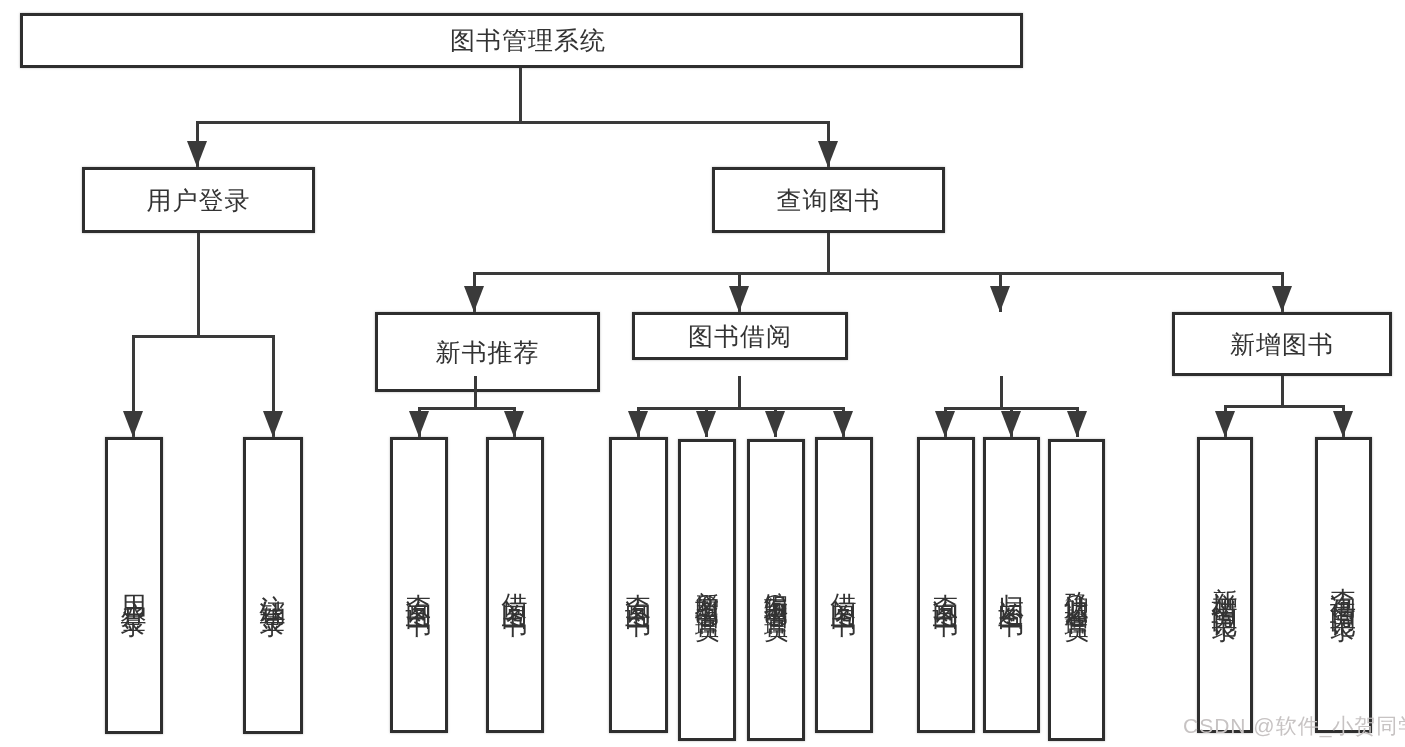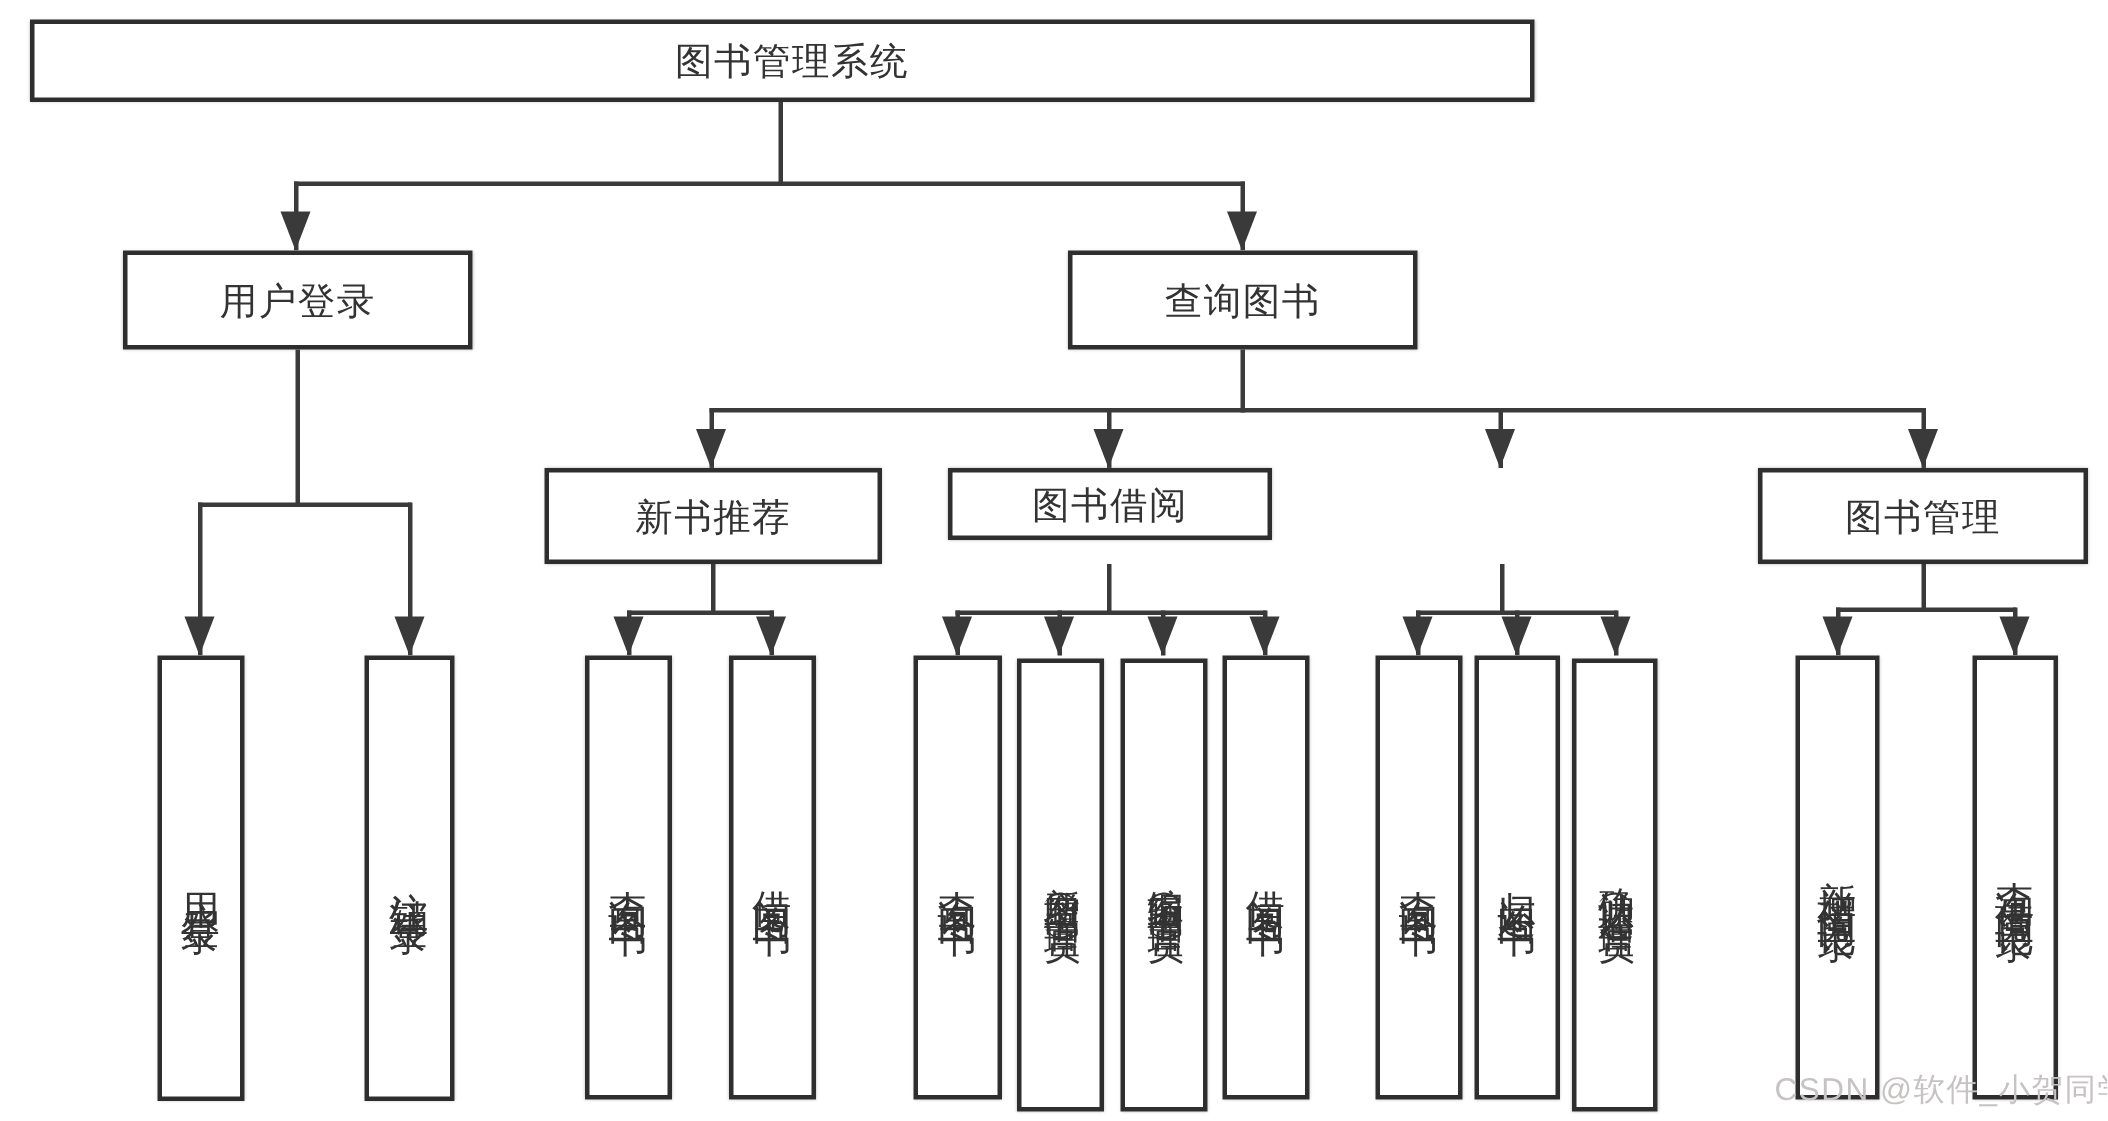--- a/index.html
+++ b/index.html
@@ -73,28 +73,28 @@
   <div class="hline" style="left:473px;top:272px;width:811px"></div>
   <div class="vline" style="left:473px;top:272px;height:40px"></div>
   <div class="arrow" style="left:464px;top:286px"></div>
   <div class="vline" style="left:738px;top:272px;height:40px"></div>
   <div class="arrow" style="left:729px;top:286px"></div>
   <div class="vline" style="left:999px;top:272px;height:40px"></div>
   <div class="arrow" style="left:990px;top:286px"></div>
   <div class="vline" style="left:1281px;top:272px;height:40px"></div>
   <div class="arrow" style="left:1272px;top:286px"></div>
 
-  <div class="hbox" style="left:363px;top:312px;width:225px;height:64px">
+  <div class="hbox" style="left:375px;top:312px;width:225px;height:80px">
     <span>新书推荐</span>
   </div>
   <div class="hbox" style="left:632px;top:312px;width:216px;height:48px">
     <span>图书借阅</span>
   </div>
   <div class="hbox" style="left:1172px;top:312px;width:220px;height:64px">
-    <span>图书管理</span>
+    <span>新增图书</span>
   </div>
 
   <div class="vline" style="left:474px;top:376px;height:33px"></div>
   <div class="hline" style="left:418px;top:407px;width:98px"></div>
   <div class="vline" style="left:418px;top:407px;height:30px"></div>
   <div class="arrow" style="left:409px;top:411px"></div>
   <div class="vline" style="left:513px;top:407px;height:30px"></div>
   <div class="arrow" style="left:504px;top:411px"></div>
 
   <div class="vline" style="left:738px;top:376px;height:33px"></div>

